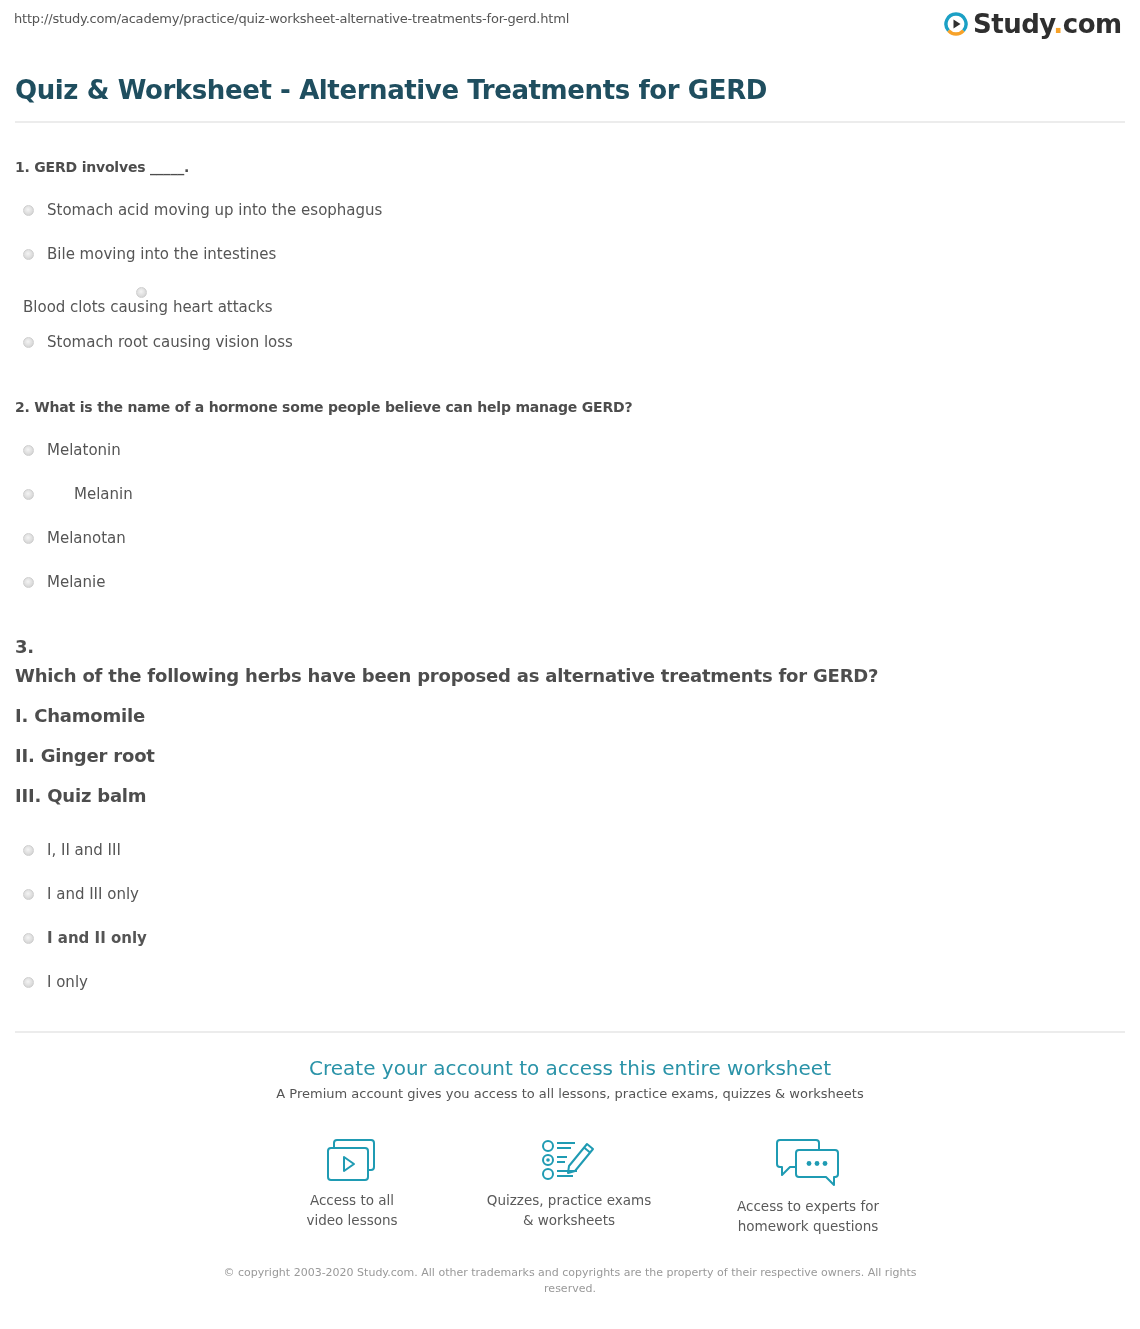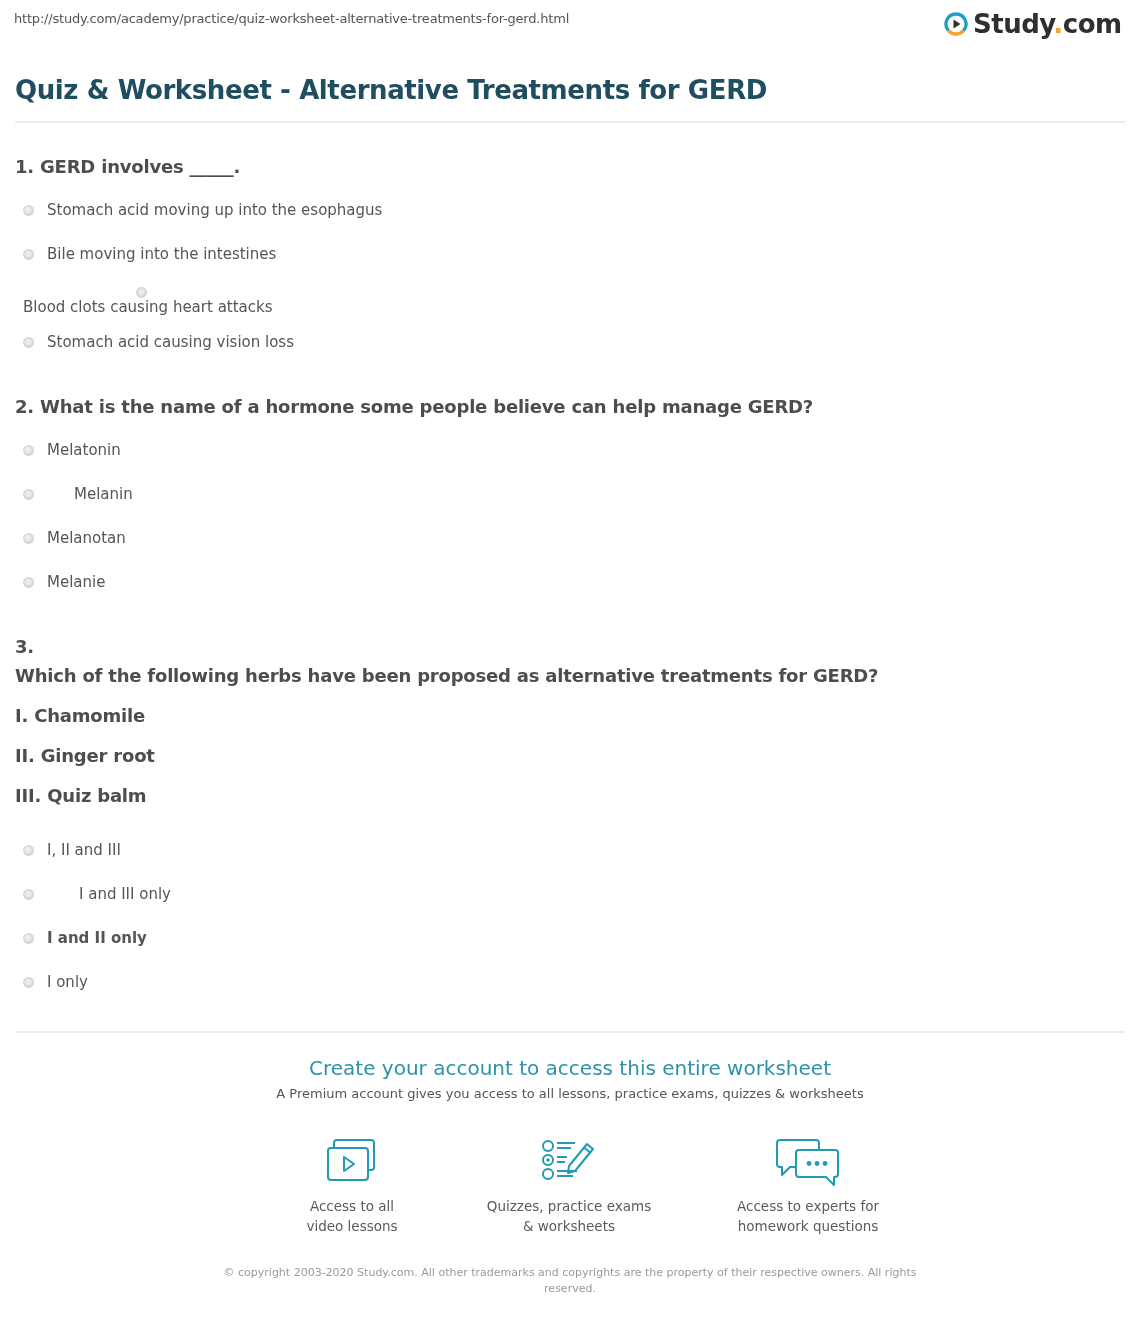--- a/index.html
+++ b/index.html
@@ -52,21 +52,21 @@
     .divider {
       position: absolute;
       left: 15px;
       width: 1110px;
       height: 2px;
       background: #ececec;
     }
     .question-title {
       position: absolute;
       left: 15px;
-      font-size: 18px;
+      font-size: 14px;
       font-weight: bold;
       color: #4d4d4d;
       line-height: 24px;
       white-space: nowrap;
       letter-spacing: -0.2px;
     }
     .q3-line {
       position: absolute;
       left: 15px;
       font-size: 18px;
@@ -120,21 +120,21 @@
       line-height: 18px;
     }
     .feature {
       position: absolute;
       top: 1138px;
       width: 200px;
       text-align: center;
     }
     .feature svg { display: block; margin: 0 auto; }
     .feature-text {
-      margin-top: 14px;
+      margin-top: 8px;
       font-size: 13.5px;
       color: #5a5a5a;
       line-height: 20px;
     }
     .copyright {
       position: absolute;
       left: 210px;
       width: 720px;
       top: 1265px;
       text-align: center;
@@ -169,21 +169,21 @@
 <label class="option" style="top:243px;">
   <span class="radio"></span>
   <span class="option-label">Bile moving into the intestines</span>
 </label>
 <label class="option" style="top:287px;flex-direction:column;">
   <span class="radio"></span>
   <span class="option-label">Blood clots causing heart attacks</span>
 </label>
 <label class="option" style="top:331px;">
   <span class="radio"></span>
-  <span class="option-label">Stomach acid causing vision loss</span>
+  <span class="option-label">Stomach root causing vision loss</span>
 </label>
 
 <div class="question-title" style="top:395px;">2. What is the name of a hormone some people believe can help manage GERD?</div>
 <label class="option" style="top:439px;">
   <span class="radio"></span>
   <span class="option-label">Melatonin</span>
 </label>
 <label class="option" style="top:483px;gap:27px;">
   <span class="radio"></span>
   <span class="option-label">Melanin</span>
@@ -199,21 +199,21 @@
 
 <div class="q3-line" style="top:635px;">3.</div>
 <div class="q3-line" style="top:664px;">Which of the following herbs have been proposed as alternative treatments for GERD?</div>
 <div class="q3-line" style="top:704px;">I. Chamomile</div>
 <div class="q3-line" style="top:744px;">II. Ginger root</div>
 <div class="q3-line" style="top:784px;">III. Quiz balm</div>
 <label class="option" style="top:839px;">
   <span class="radio"></span>
   <span class="option-label">I, II and III</span>
 </label>
-<label class="option" style="top:883px;gap:32px;">
+<label class="option" style="top:883px;">
   <span class="radio"></span>
   <span class="option-label">I and III only</span>
 </label>
 <label class="option" style="top:927px;font-weight:bold;">
   <span class="radio"></span>
   <span class="option-label">I and II only</span>
 </label>
 <label class="option" style="top:971px;">
   <span class="radio"></span>
   <span class="option-label">I only</span>

